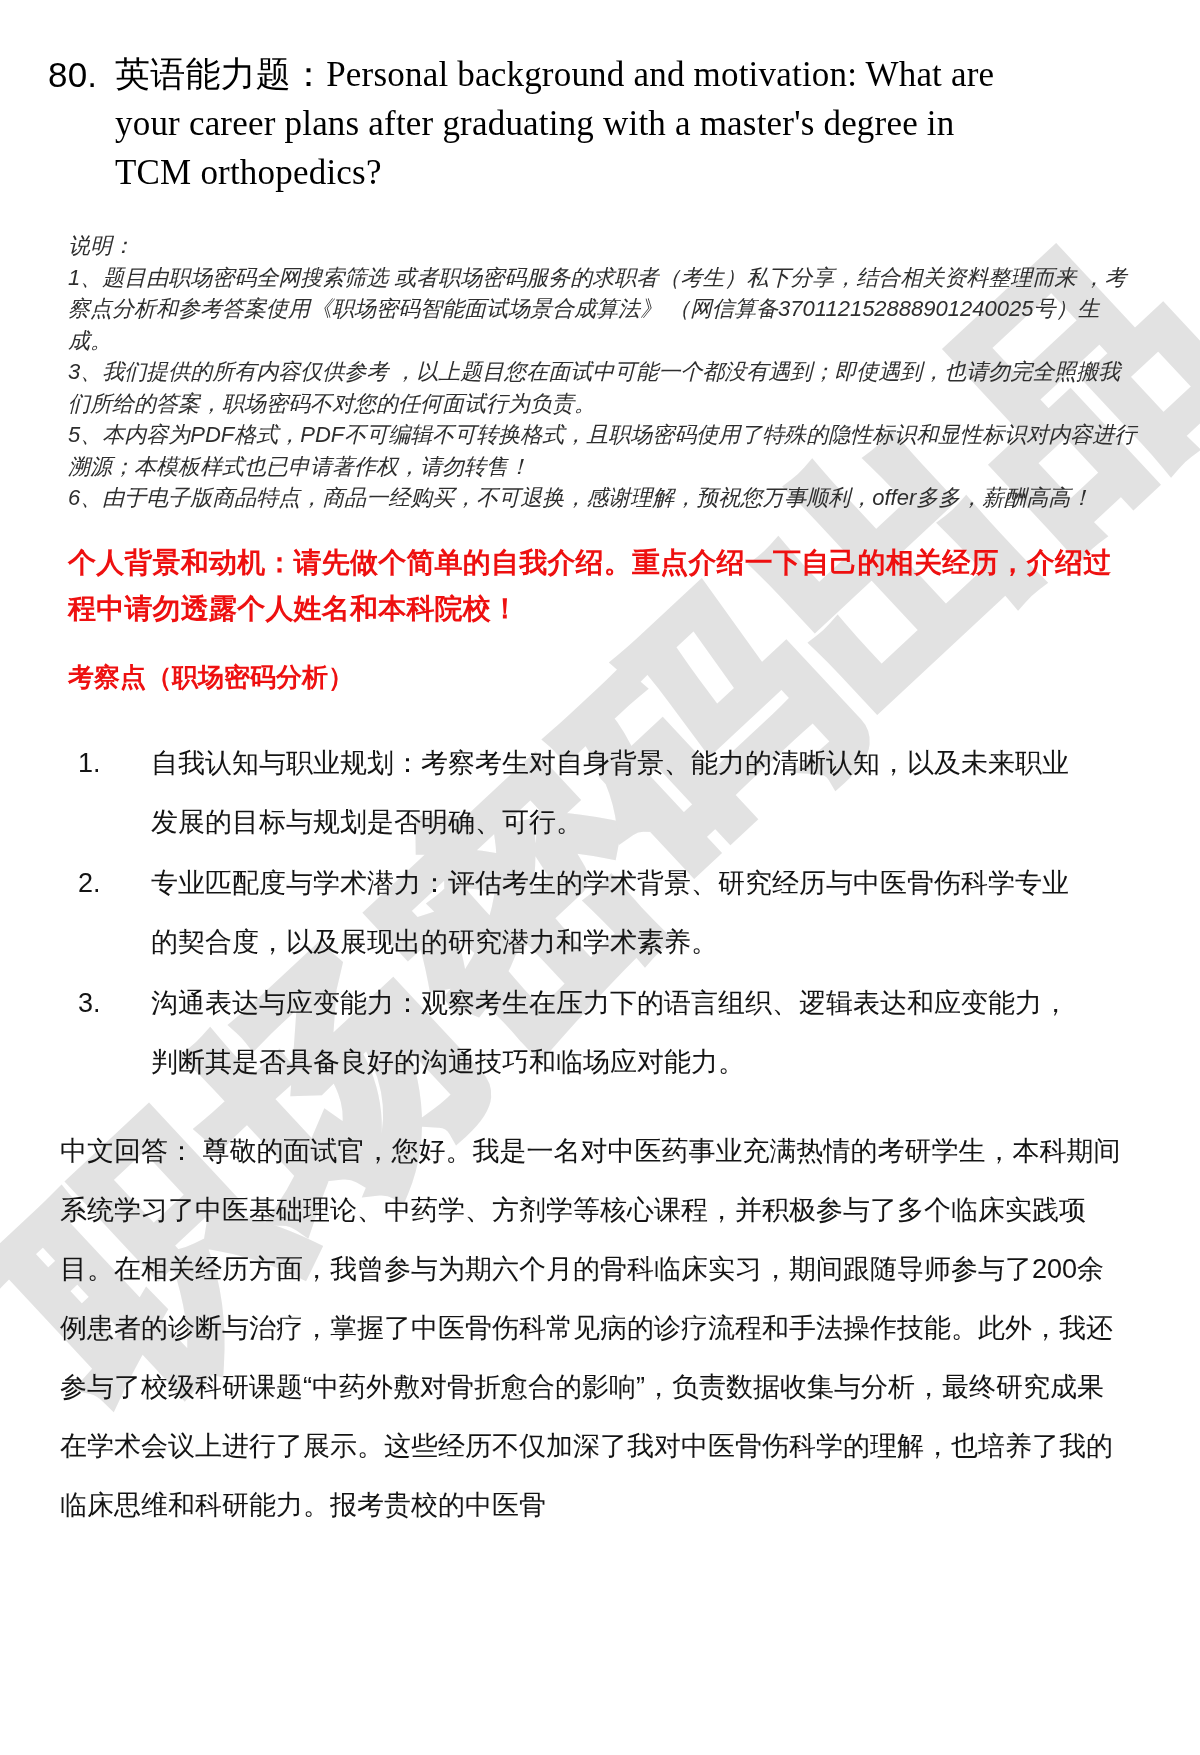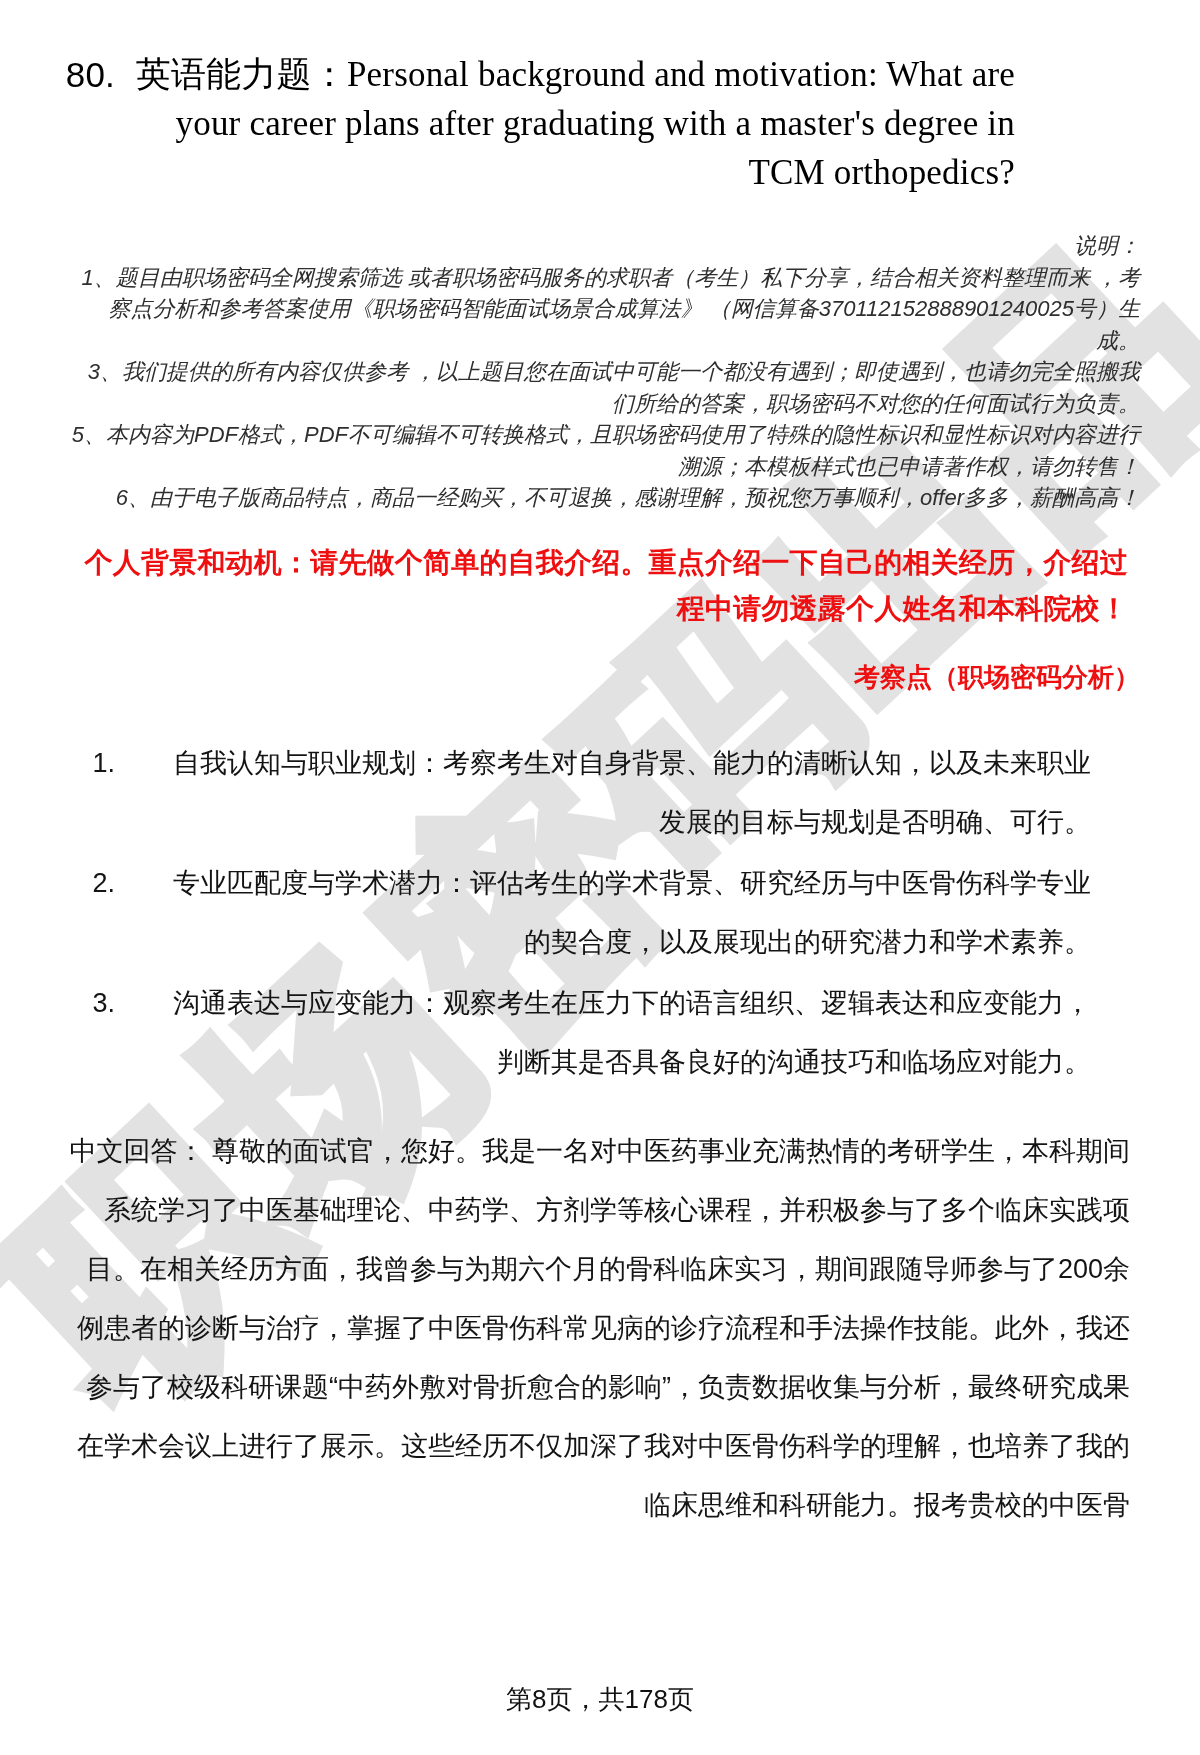--- a/index.html
+++ b/index.html
@@ -13,21 +13,21 @@
   }
   .watermark {
     position:absolute; left:618px; top:822px; z-index:0;
     transform:translate(-50%,-50%) rotate(-43deg);
     font-size:250px; font-weight:700; white-space:nowrap;
     letter-spacing:6px;
     color:#ffffff;
     -webkit-text-stroke:13px #e2e2e2;
     user-select:none; pointer-events:none;
   }
-  .content { position:relative; z-index:1; padding:50px 60px 0 48px;text-align:right; }
+  .content { position:relative; z-index:1; padding:50px 60px 0 48px; }
 
   .question { display:flex; font-size:35px; line-height:49px; color:#000000; letter-spacing:0.2px; }
   .q-num { flex:0 0 67px; }
   .q-text { width:900px;font-family:Liberation Serif, serif; }
 
   .notes { margin:33px 0 0 20px; font-size:22px; line-height:31.5px; color:#2e2e2e; max-width:1075px; }
   .notes p { margin:0;font-style:italic; }
 
   .prompt {
     margin:26px 0 0 20px; max-width:1060px;
@@ -86,15 +86,14 @@
       <div class="analysis-point">
         <span class="ap-num">3.</span>
         <span class="ap-text">沟通表达与应变能力：观察考生在压力下的语言组织、逻辑表达和应变能力，判断其是否具备良好的沟通技巧和临场应对能力。</span>
       </div>
     </div>
 
     <div class="answer">中文回答： 尊敬的面试官，您好。我是一名对中医药事业充满热情的考研学生，本科期间系统学习了中医基础理论、中药学、方剂学等核心课程，并积极参与了多个临床实践项目。在相关经历方面，我曾参与为期六个月的骨科临床实习，期间跟随导师参与了200余例患者的诊断与治疗，掌握了中医骨伤科常见病的诊疗流程和手法操作技能。此外，我还参与了校级科研课题“中药外敷对骨折愈合的影响”，负责数据收集与分析，最终研究成果在学术会议上进行了展示。这些经历不仅加深了我对中医骨伤科学的理解，也培养了我的临床思维和科研能力。报考贵校的中医骨</div>
 
   </div>
 
-  <div class="footer">第8页，共178页</div>
 
 </div>
 
 </body></html>

